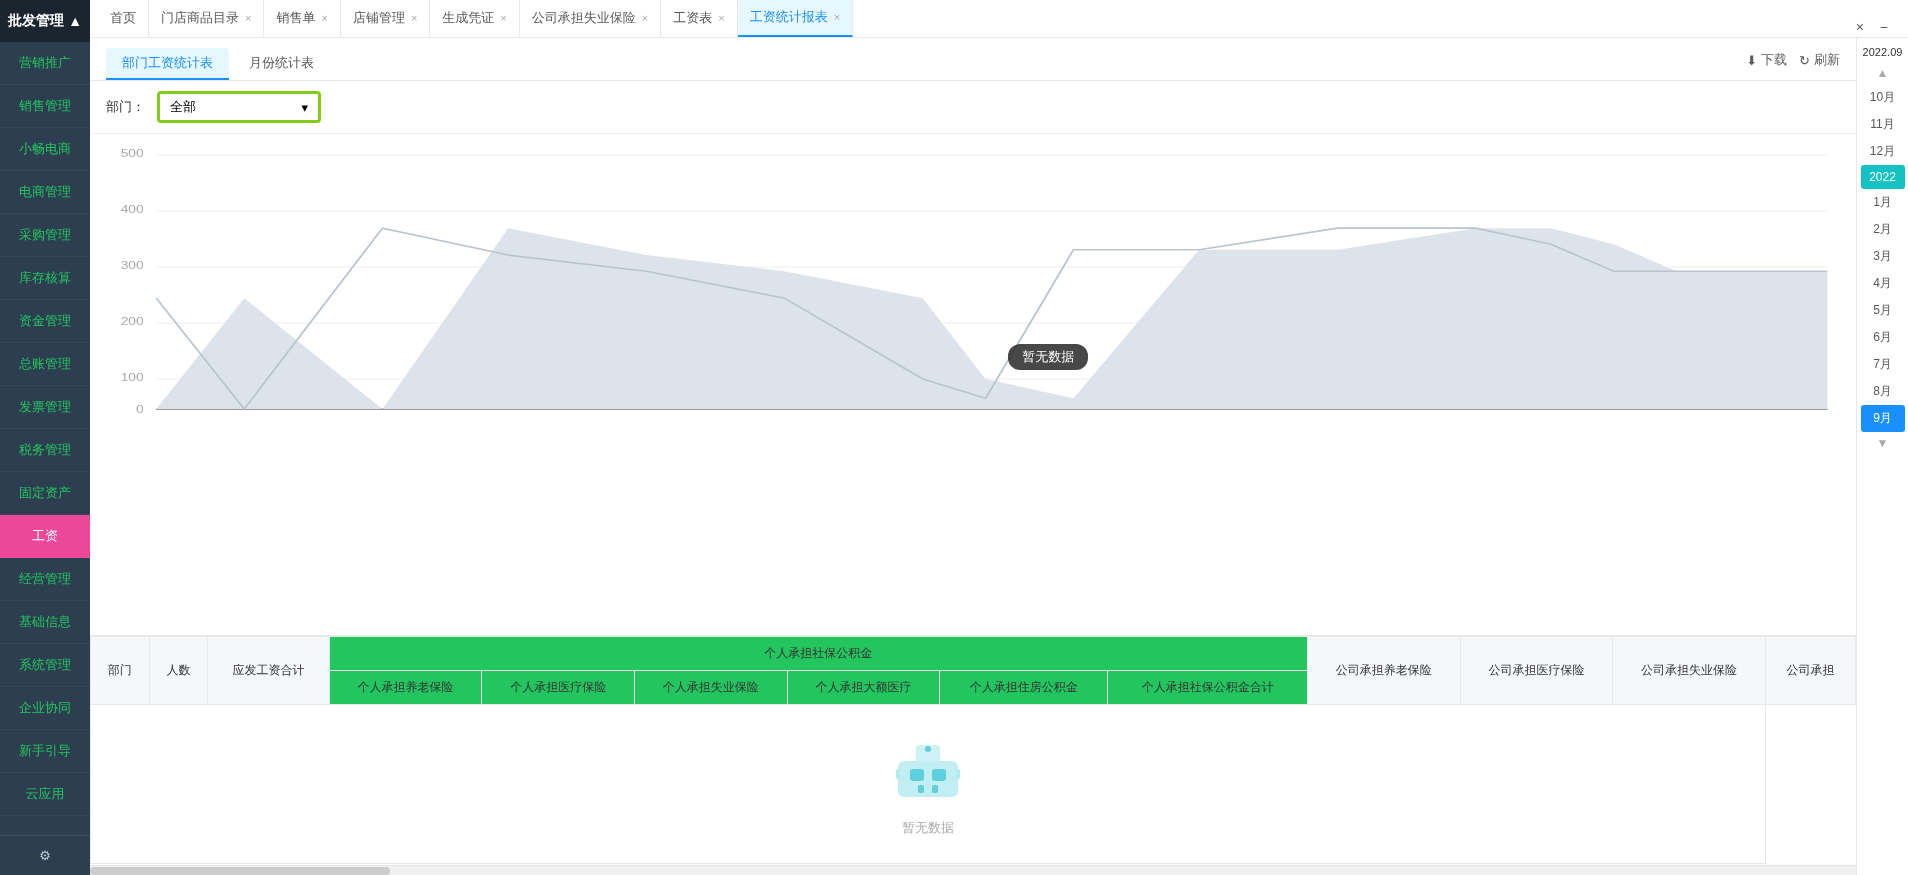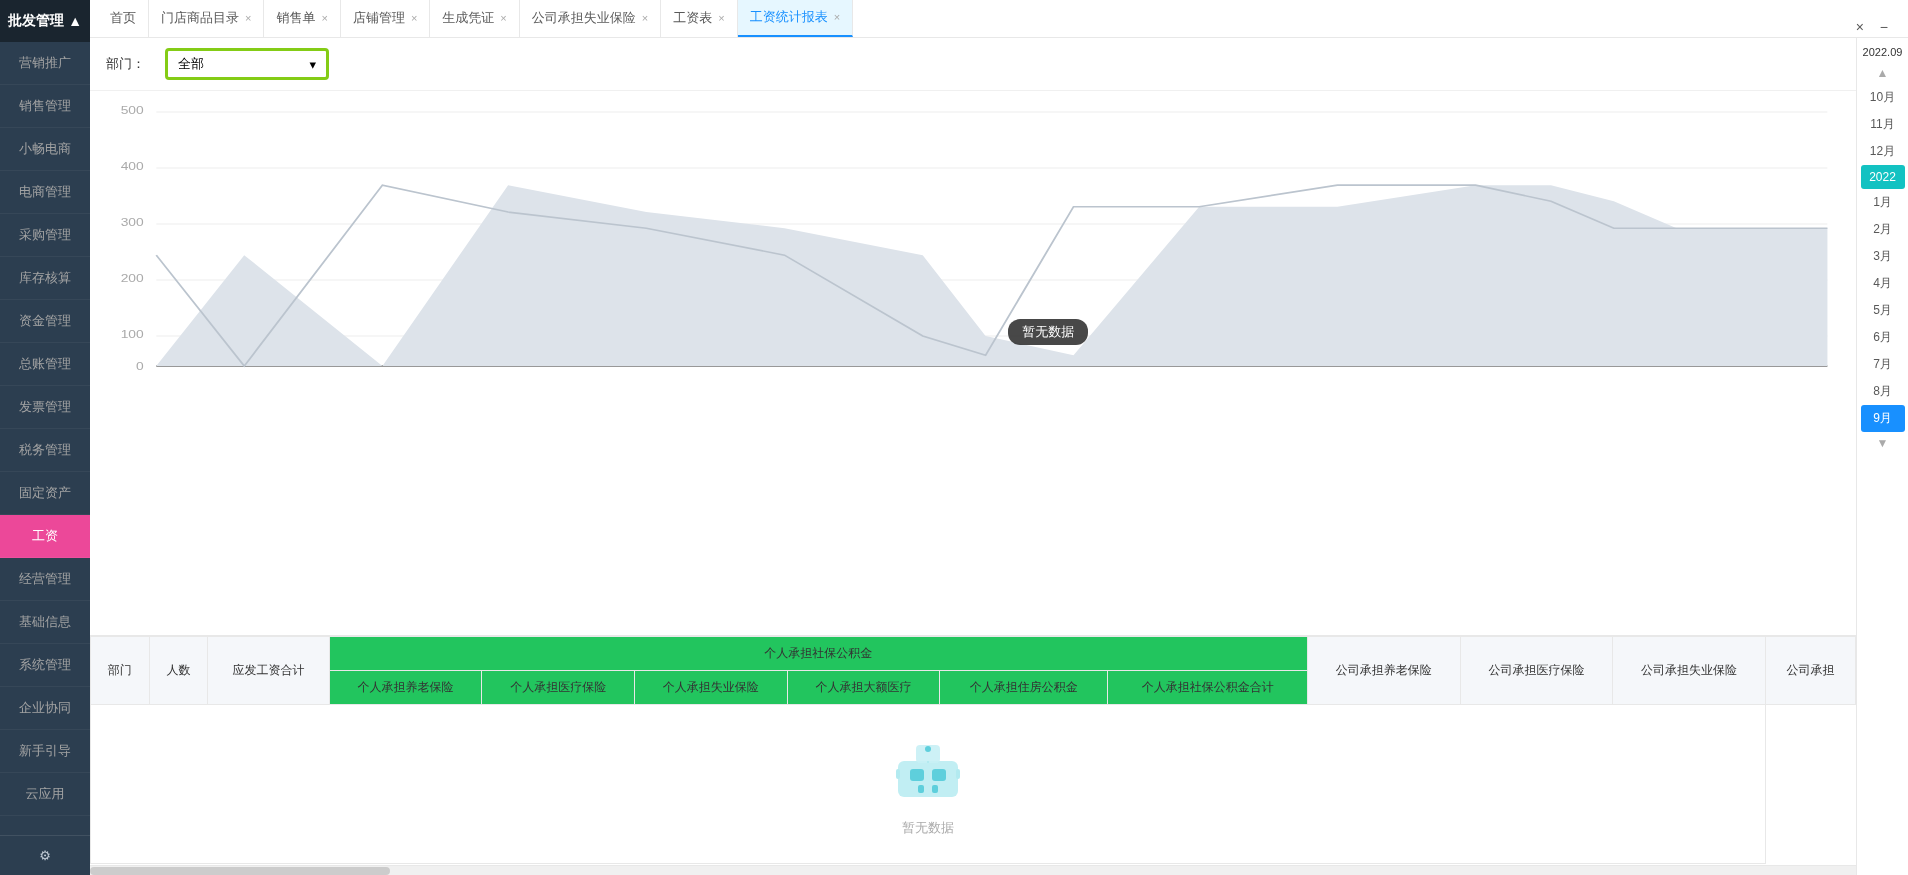--- a/index.html
+++ b/index.html
@@ -24,21 +24,21 @@
       display: flex;
       align-items: center;
       justify-content: space-between;
       cursor: pointer;
     }
     .sidebar-item {
       padding: 12px 8px;
       text-align: center;
       font-size: 13px;
       cursor: pointer;
-      color: #a3a3a3;
+      color: #22c55e;
       border-bottom: 1px solid rgba(255,255,255,0.05);
     }
     .sidebar-item.active { background: #ec4899; color: #fff; }
     .sidebar-footer {
       margin-top: auto;
       padding: 12px 8px;
       text-align: center;
       color: #bfc9d4;
       cursor: pointer;
       border-top: 1px solid rgba(255,255,255,0.1);
@@ -144,21 +144,21 @@
       color: #595959;
       font-size: 13px;
     }
 
     
     #filter-bar {
       padding: 10px 16px;
       background: #fff;
       display: flex;
       align-items: center;
-      gap: 20px;
+      gap: 12px;
       border-bottom: 1px solid #f0f0f0;
     }
     .filter-label { font-size: 13px; color: #333; }
     .filter-select {
       display: flex;
       align-items: center;
       border: 3px solid #84cc16;
       border-radius: 4px;
       padding: 4px 10px;
       font-size: 13px;
@@ -414,20 +414,40 @@
     </div>
     <div class="tab-bar-end">
       <span class="tab-bar-btn">×</span>
       <span class="tab-bar-btn">−</span>
     </div>
   </div>
 
   <div id="content">
     <div id="page-content">
 
+      <div id="sub-tabs">
+        <div id="sub-tabs-left">
+          <div class="sub-tab active">
+            <span>部门工资统计表</span>
+          </div>
+          <div class="sub-tab">
+            <span>月份统计表</span>
+          </div>
+        </div>
+        <div id="sub-tabs-right">
+          <div class="action-btn">
+            <span>⬇</span>
+            <span>下载</span>
+          </div>
+          <div class="action-btn">
+            <span>↻</span>
+            <span>刷新</span>
+          </div>
+        </div>
+      </div>
 
       <div id="filter-bar">
         <span class="filter-label">部门：</span>
         <div class="filter-select">
           <span>全部</span>
           <span>▾</span>
         </div>
       </div>
 
       <div id="chart-area">

